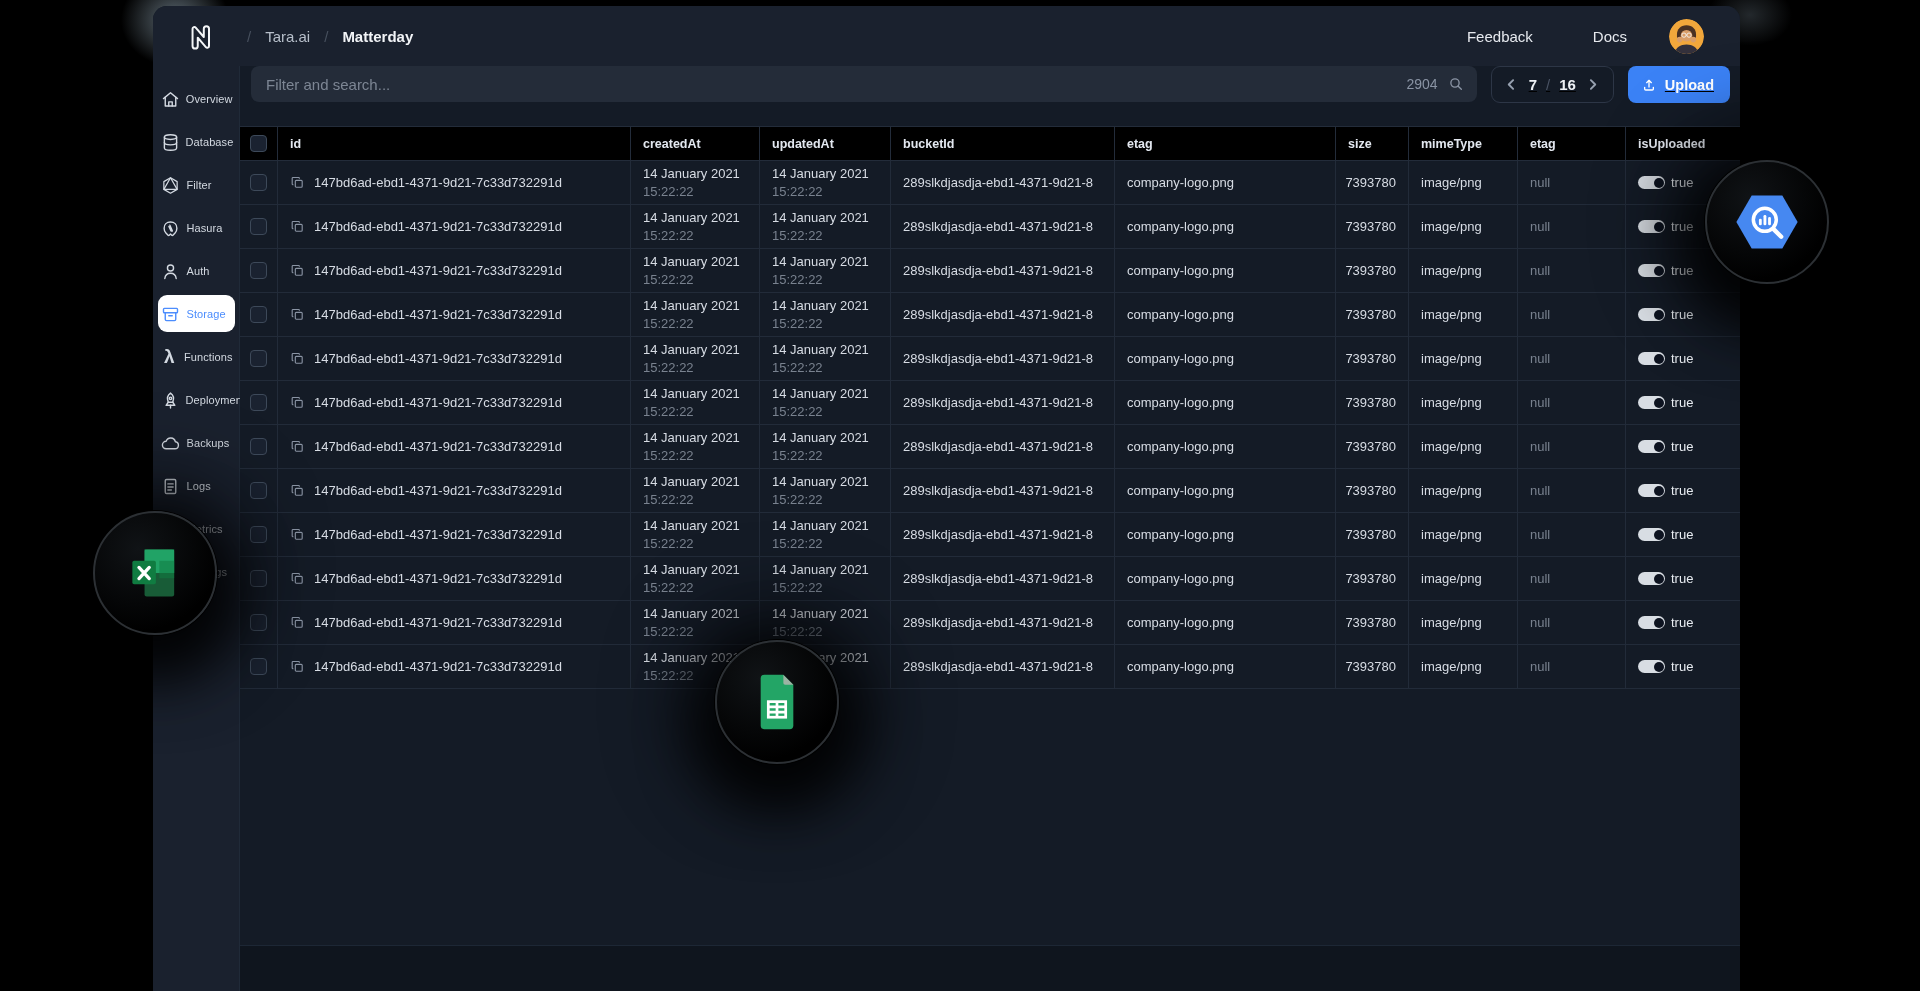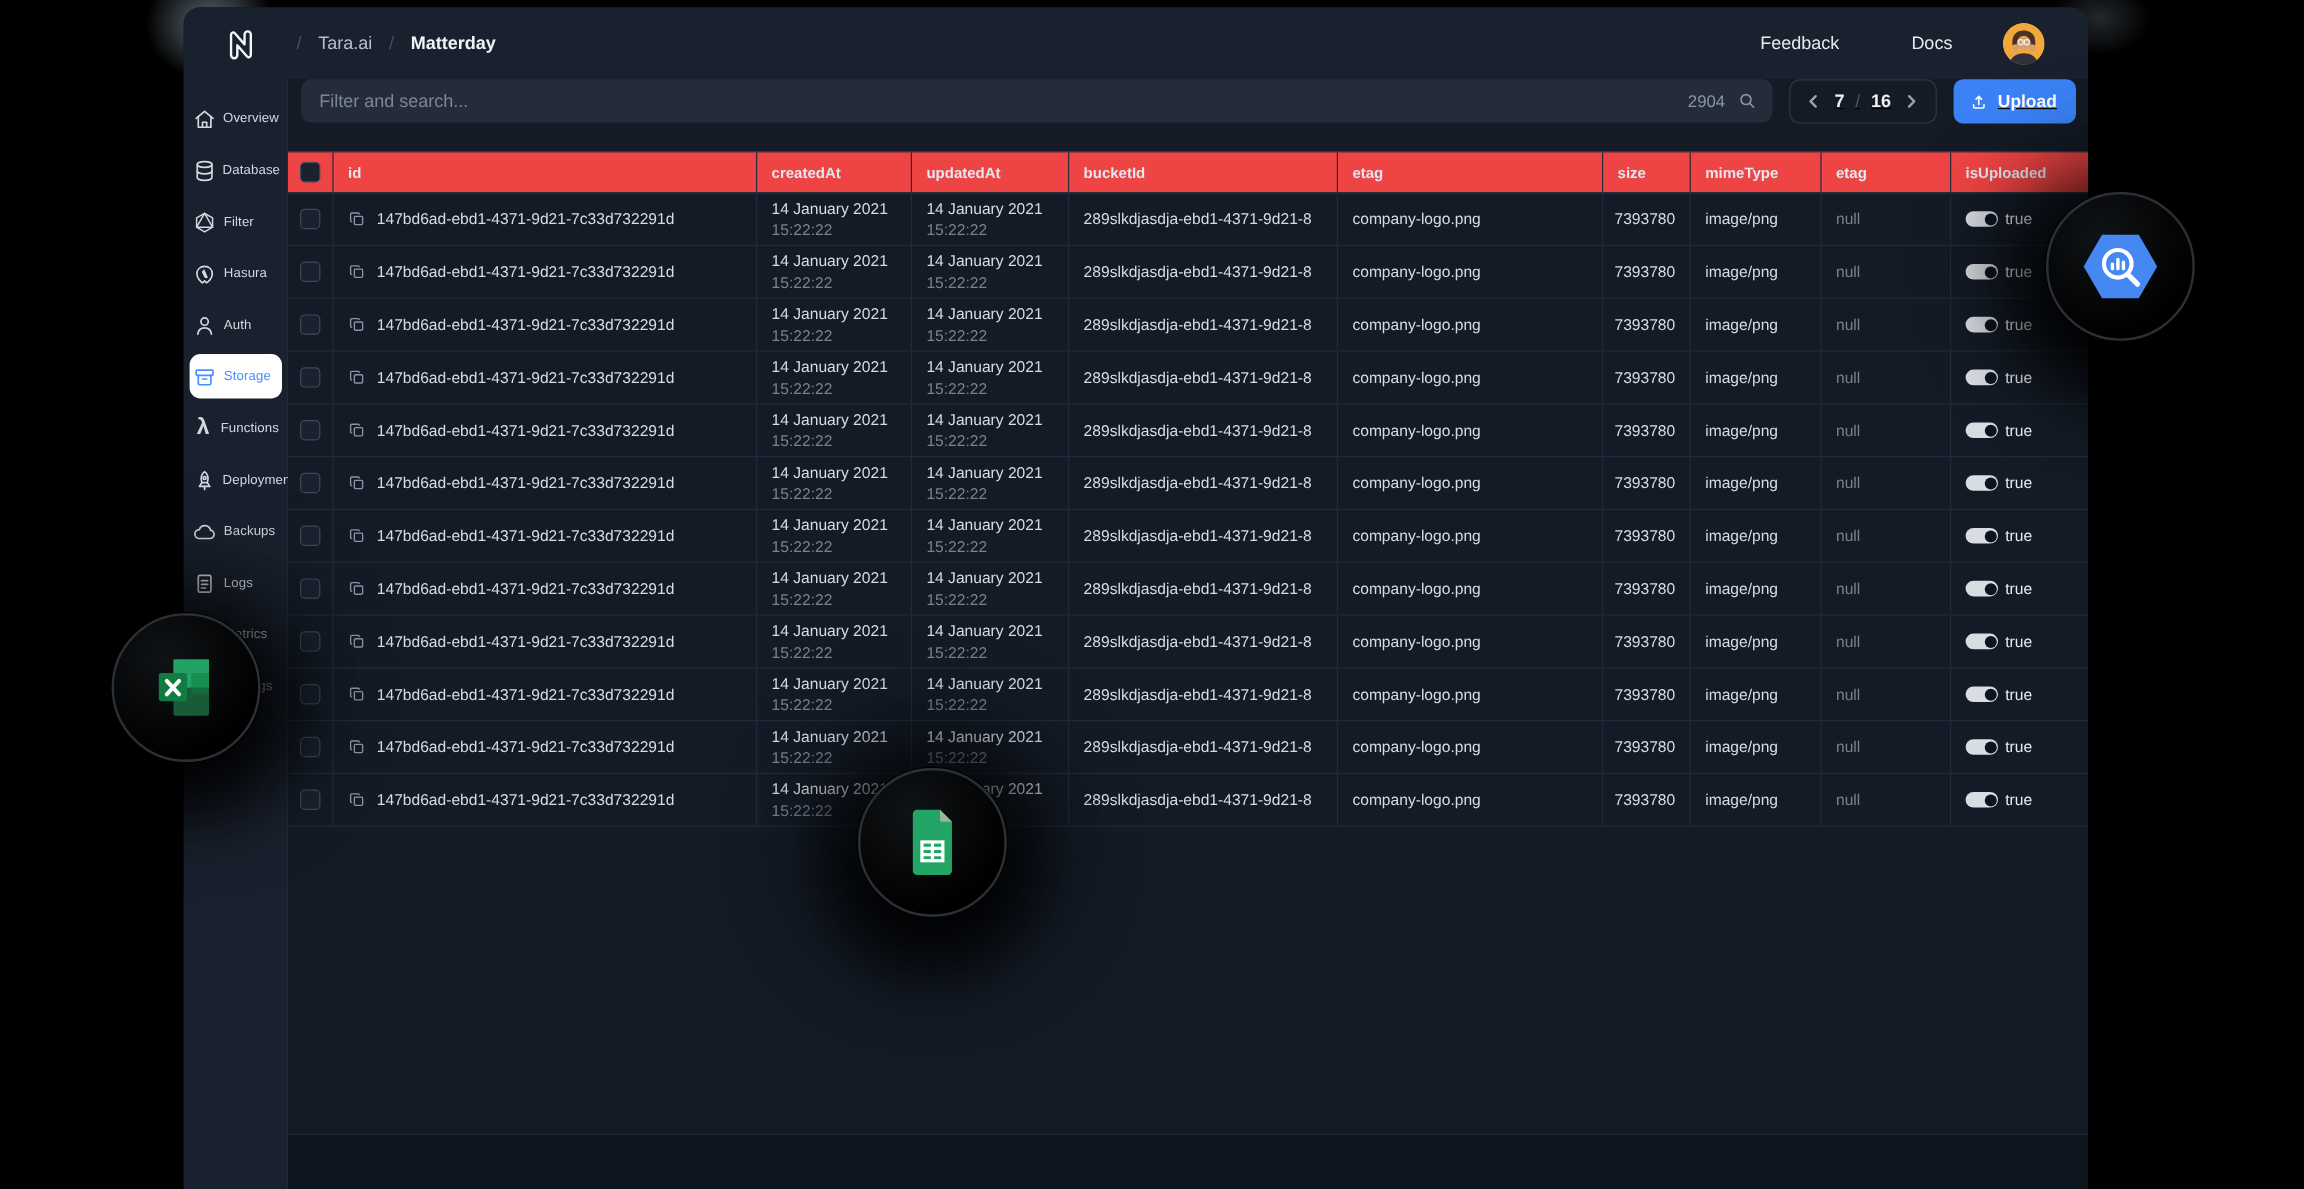--- a/index.html
+++ b/index.html
@@ -62,21 +62,21 @@
   .pager .chev { width:16px; height:16px; display:flex; align-items:center; justify-content:center; cursor:pointer; }
   .pager .sep { color:#4a5364; }
   .pager .cur, .pager .tot { font-weight:600; }
   .upload-btn { height:37px; padding:0 16px 0 13px; background:#3b82f6; border:none; border-radius:8px;
     color:#fff; font-size:14.5px; font-weight:700; display:flex; align-items:center; gap:8px;
     cursor:pointer; font-family:"Liberation Sans", sans-serif; }
 
   
   .grid-row { display:grid;
     grid-template-columns:38px 353px 129px 131px 224px 221px 73px 109px 108px 114px; }
-  .thead { background:#ef4444; border-top:1px solid #232c3a; border-bottom:1px solid #232c3a; }
+  .thead { background:#000000; border-top:1px solid #232c3a; border-bottom:1px solid #232c3a; }
   .th { height:33px; display:flex; align-items:center; padding:0 12px; color:#e3e8f0;
     font-size:12.5px; font-weight:700; border-right:1px solid #232c3a; overflow:hidden; white-space:nowrap; }
   .th:last-child { border-right:none; }
   .trow { height:44px; border-bottom:1px solid #222b39; }
   .td { display:flex; align-items:center; padding:0 12px; color:#d7dce4; font-size:13px;
     border-right:1px solid #222b39; overflow:hidden; white-space:nowrap; }
   .td:last-child { border-right:none; }
   .td.cell-check, .th.cell-check { justify-content:center; padding:0; }
   .td.cell-size { justify-content:flex-end; }
   .td .muted { color:#79828f; }

